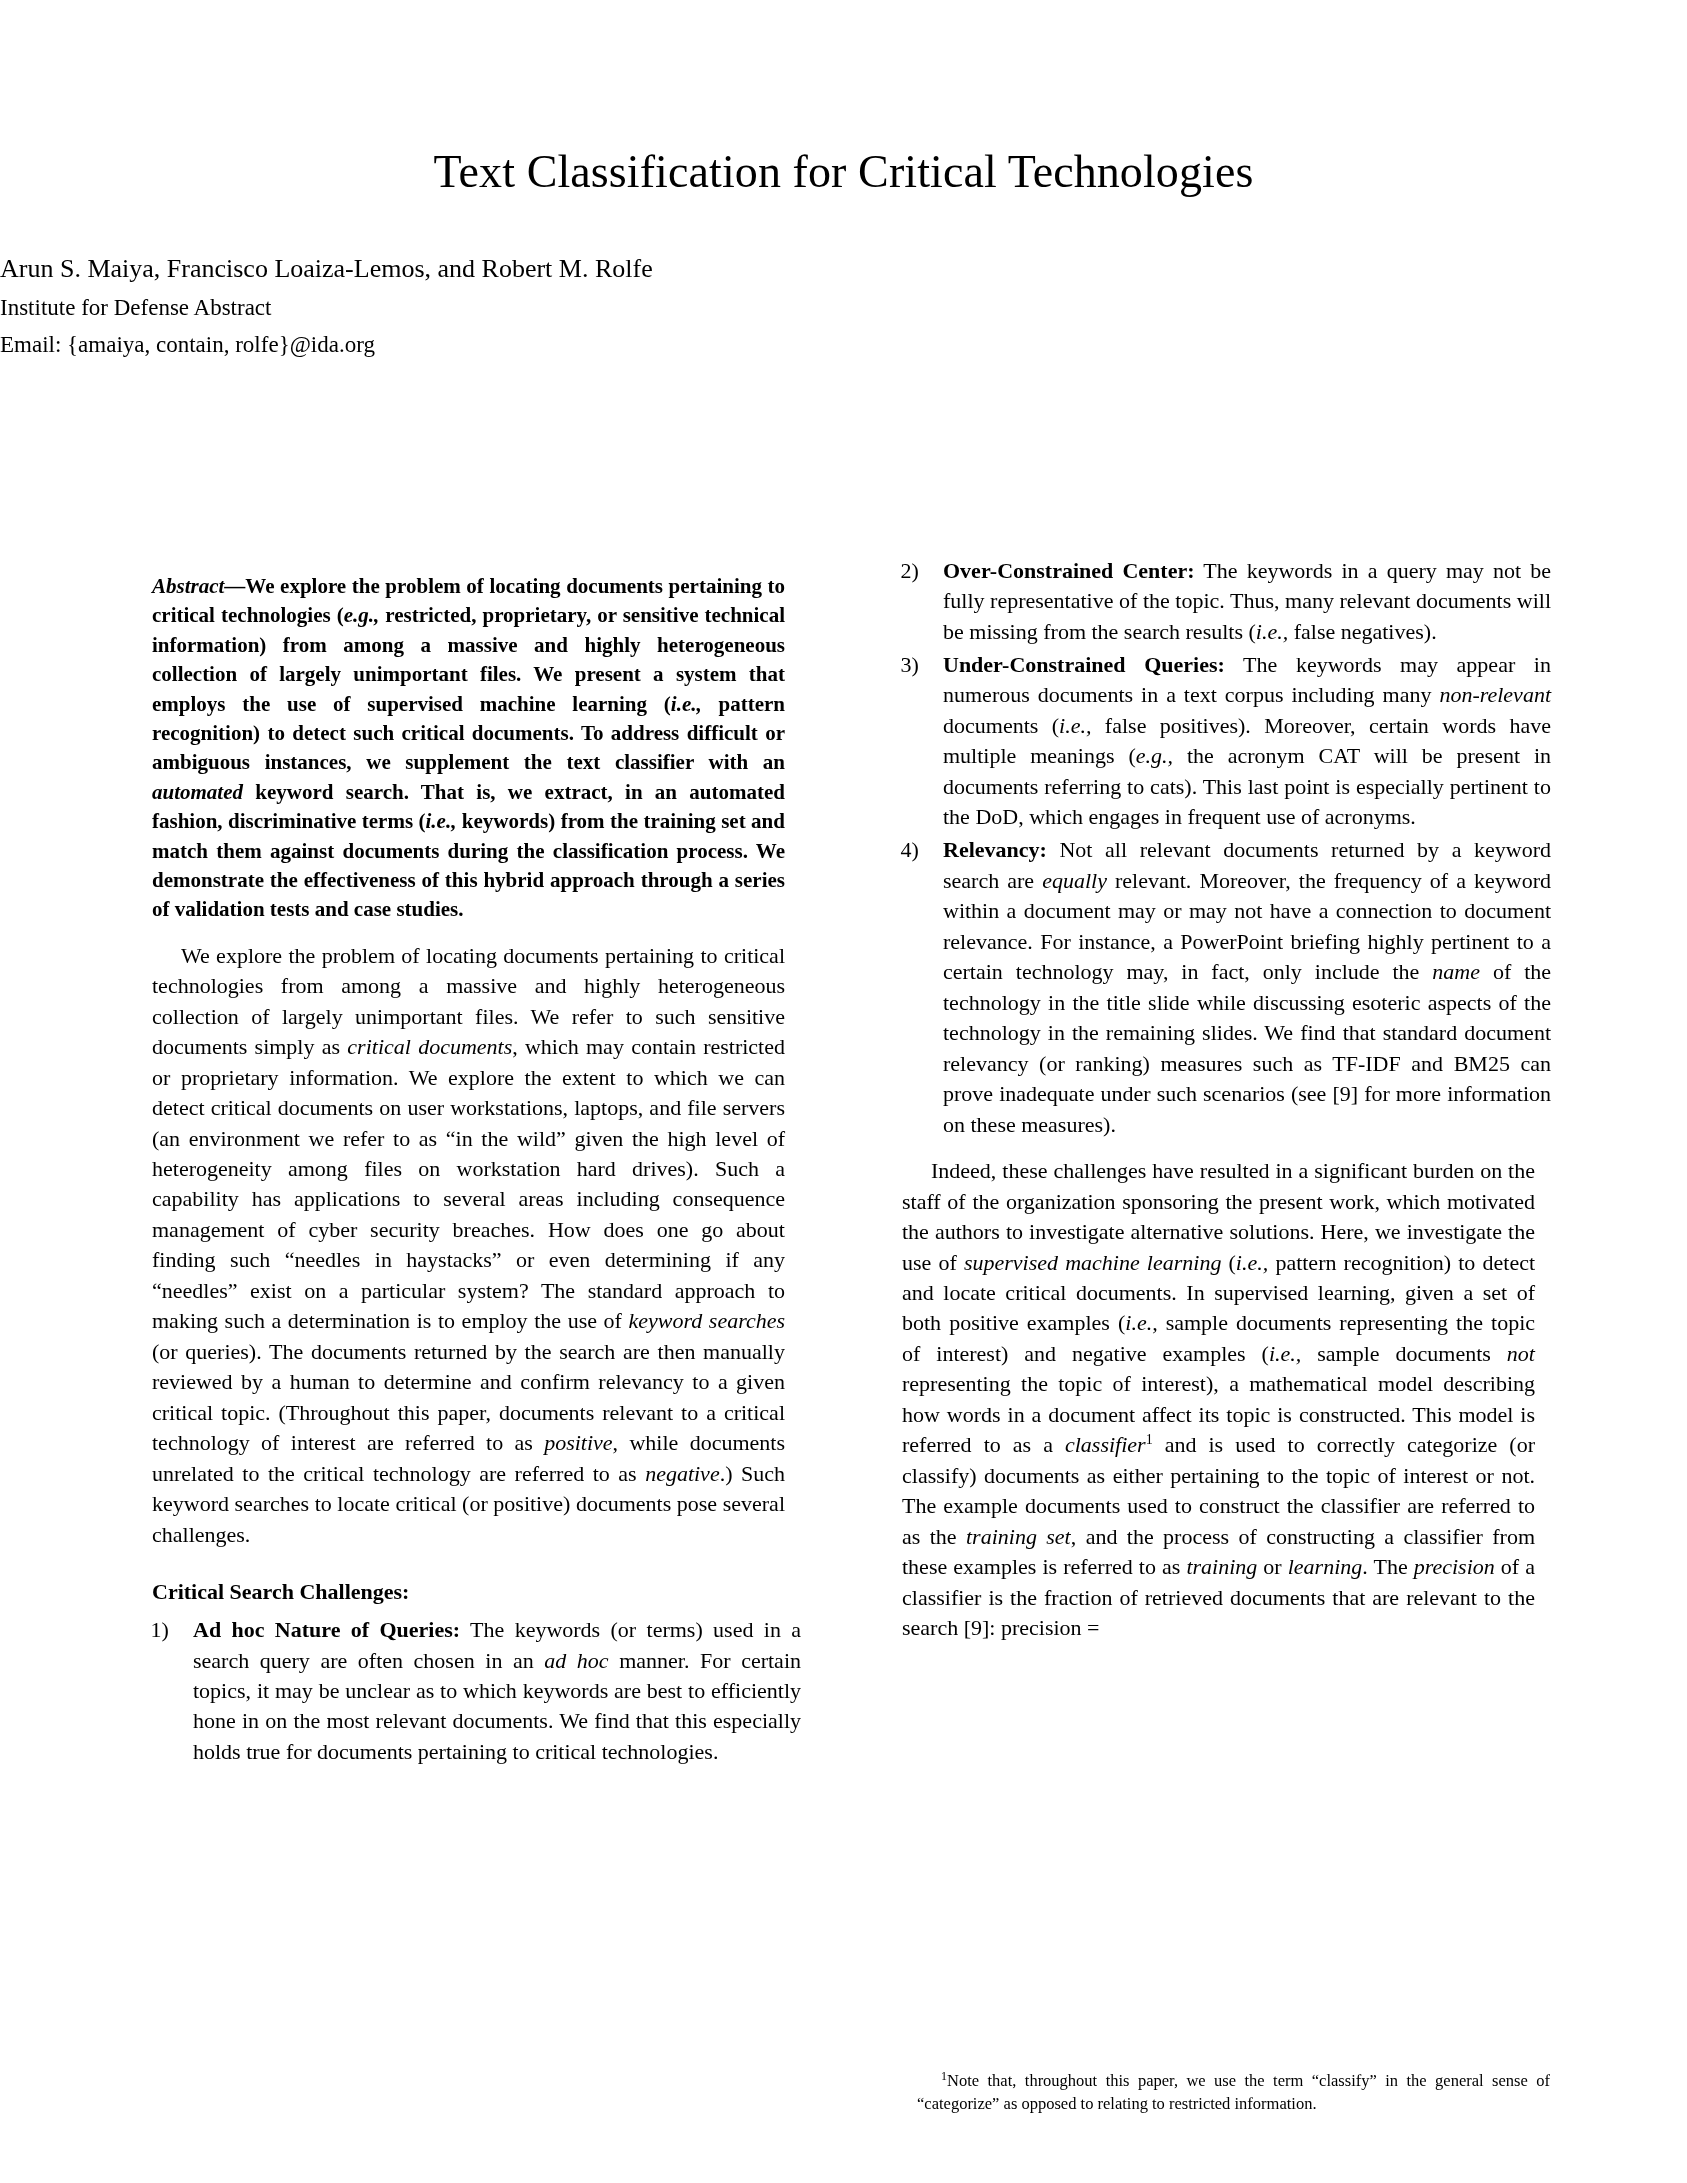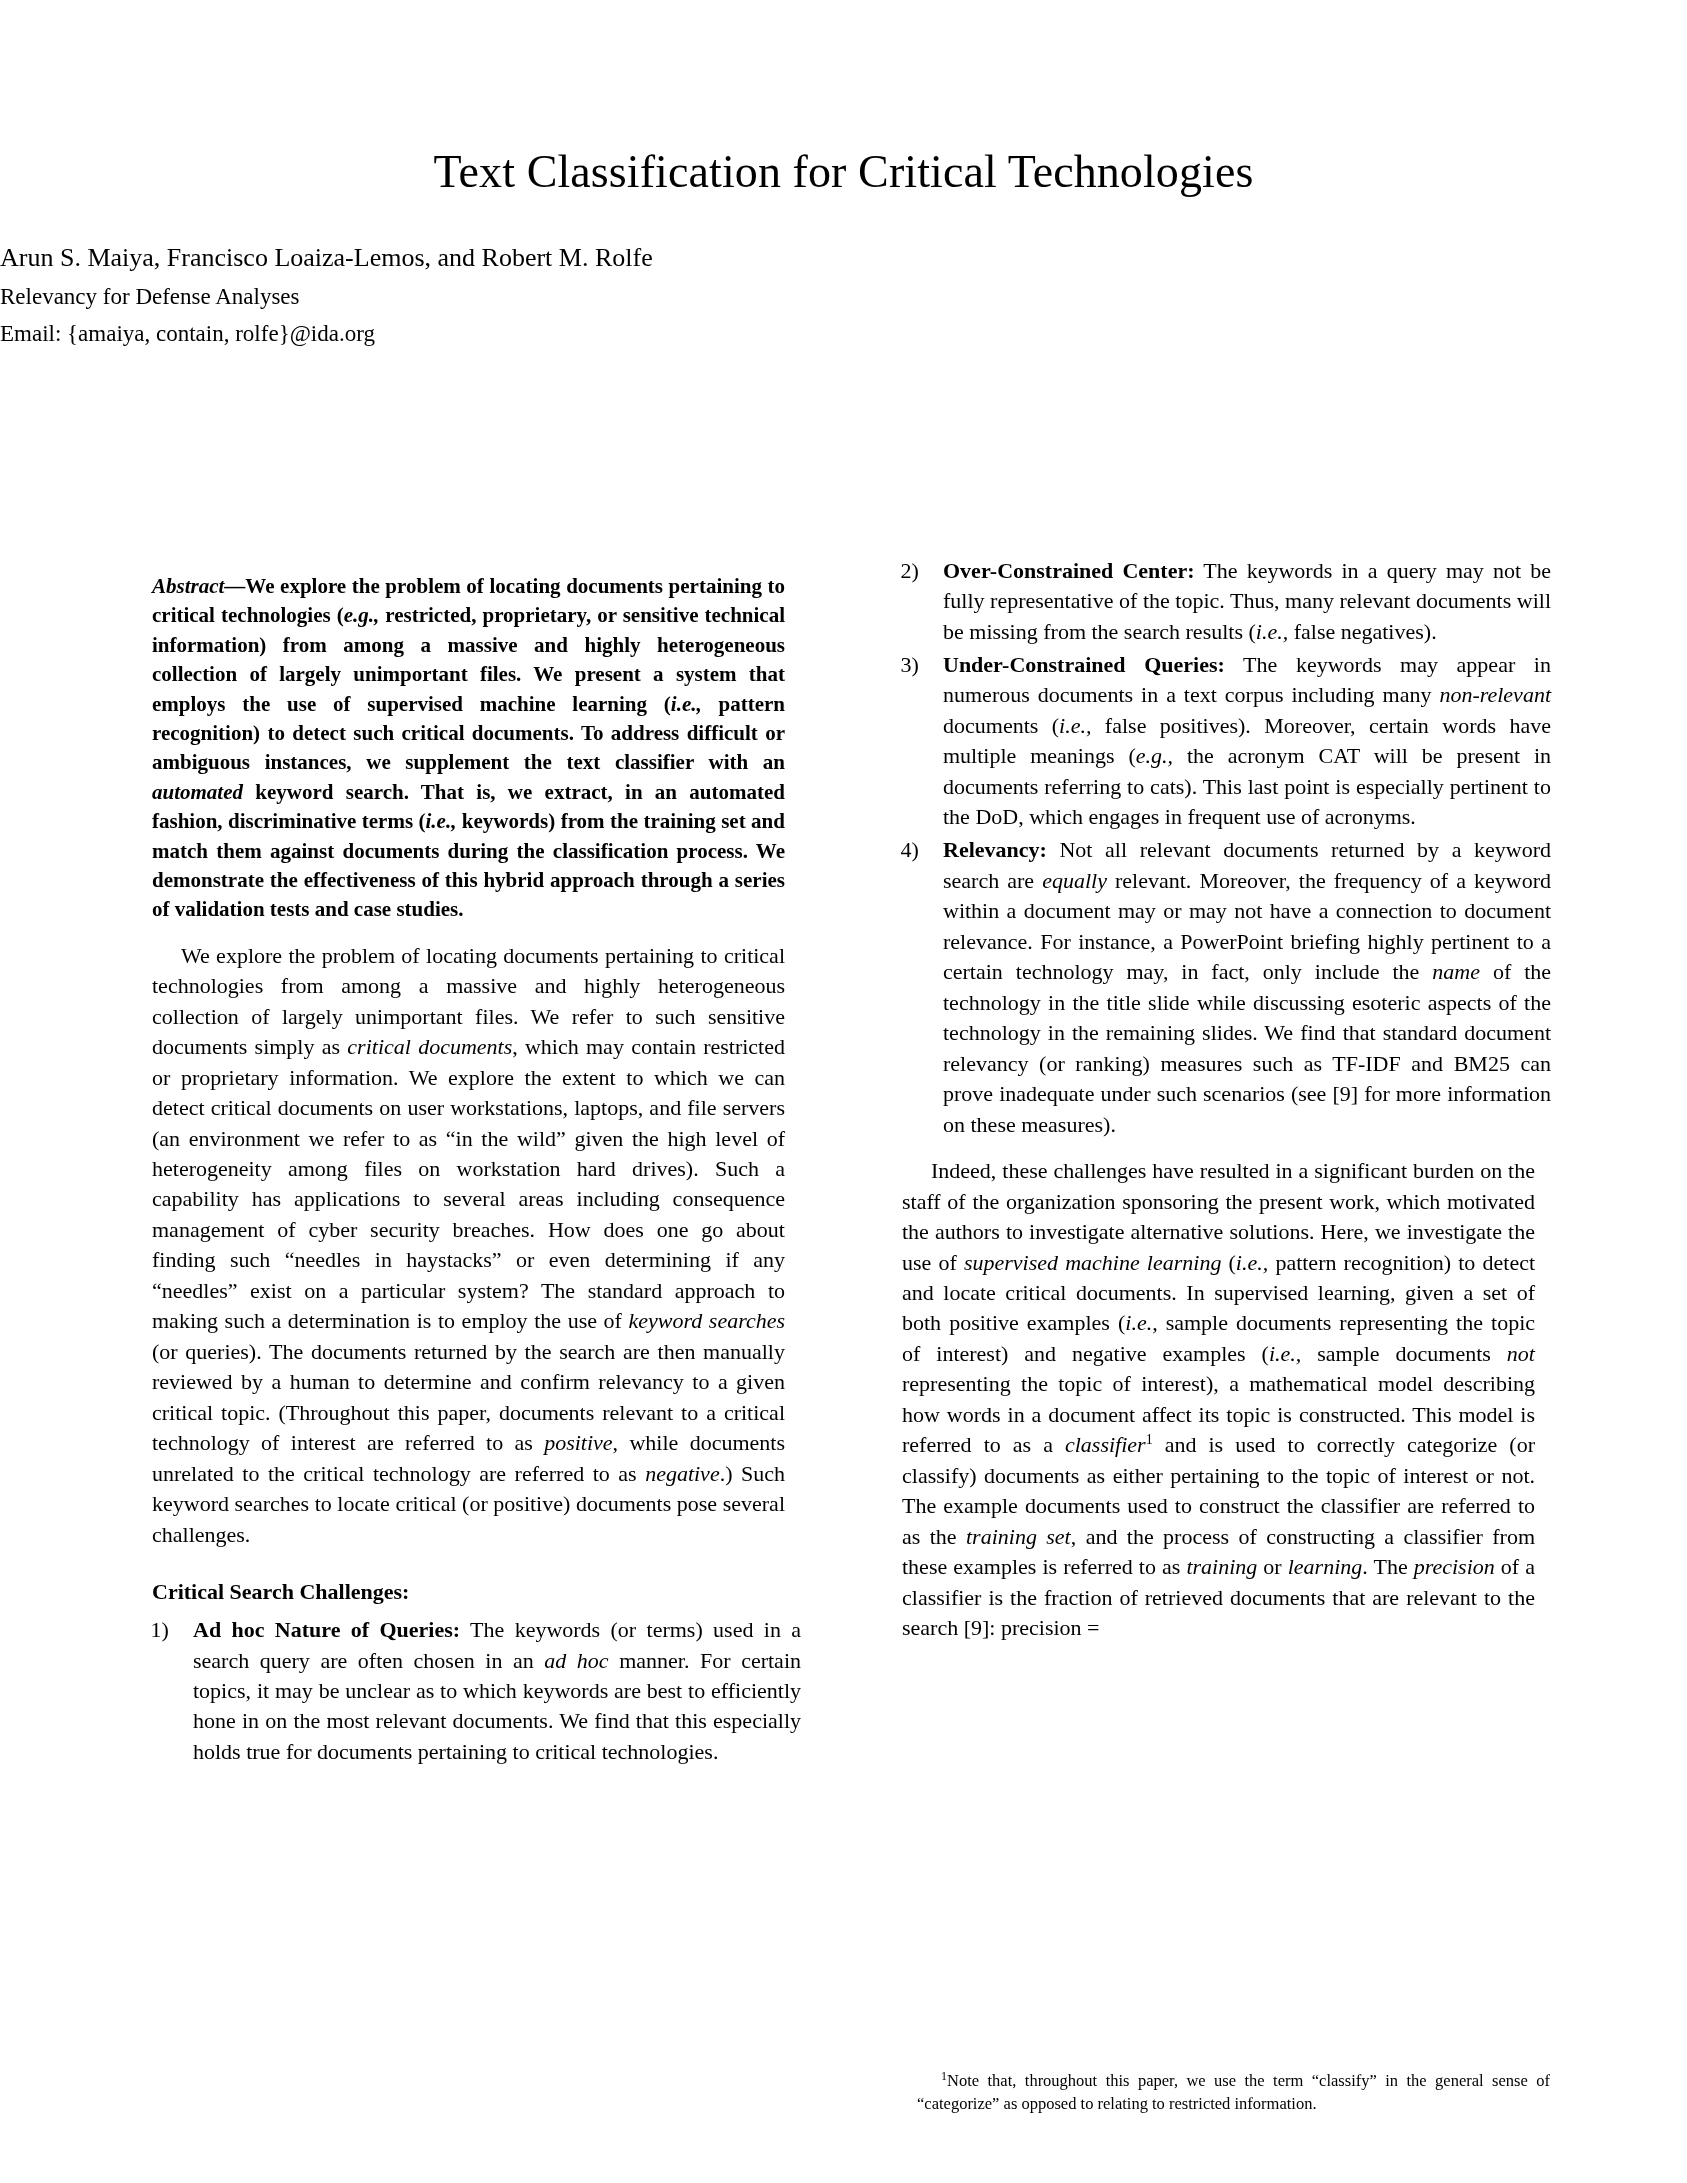--- a/index.html
+++ b/index.html
@@ -34,21 +34,21 @@
     letter-spacing: 0.1px;
     margin: 0 auto;
     width: 1257px;
   }
   .paper-title .tline {
     display: block;
   }
 
   .authors-block {
     text-align: center;
-    margin-top: 41px;
+    margin-top: 52px;
   }
   .authors {
     font-size: 26px;
     line-height: 1.30;
     margin: 0;
   }
   .affil, .address, .email {
     font-size: 23px;
     line-height: 1.34;
     margin: 0;
@@ -174,21 +174,21 @@
 
 <div class="page">
 
   <div class="title-block">
     <h1 class="paper-title">
       <span class="tline">Text Classification for Critical Technologies</span>
     </h1>
 
     <div class="authors-block">
       <p class="authors">Arun S. Maiya, Francisco Loaiza-Lemos, and Robert M. Rolfe</p>
-      <p class="affil">Relevancy for Defense Analyses</p>
+      <p class="affil">Institute for Defense Abstract</p>
       <p class="email">Email: {amaiya, contain, rolfe}@ida.org</p>
     </div>
   </div>
 
   <div class="columns">
 
     <div class="col">
 
       <p class="abstract"><span class="lead">Abstract</span><span>—</span><span>We explore the problem of locating documents pertaining to critical technologies (</span><span class="ital">e.g.,</span><span> restricted, proprietary, or sensitive technical information) from among a massive and highly heterogeneous collection of largely unimportant files. We present a system that employs the use of supervised machine learning (</span><span class="ital">i.e.,</span><span> pattern recognition) to detect such critical documents. To address difficult or ambiguous instances, we supplement the text classifier with an </span><span class="ital">automated</span><span> keyword search. That is, we extract, in an automated fashion, discriminative terms (</span><span class="ital">i.e.,</span><span> keywords) from the training set and match them against documents during the classification process. We demonstrate the effectiveness of this hybrid approach through a series of validation tests and case studies.</span></p>
 

